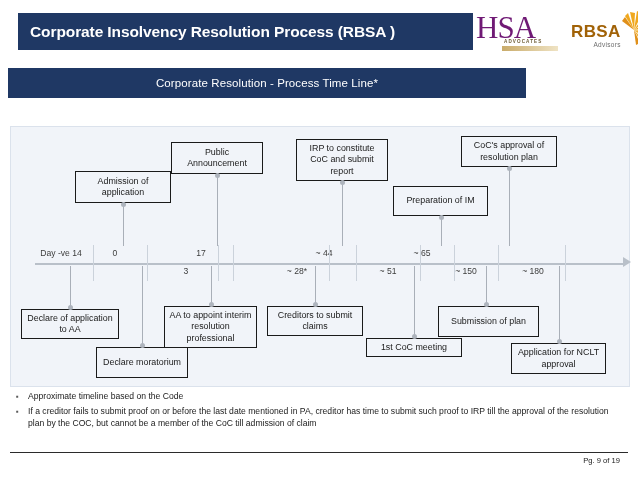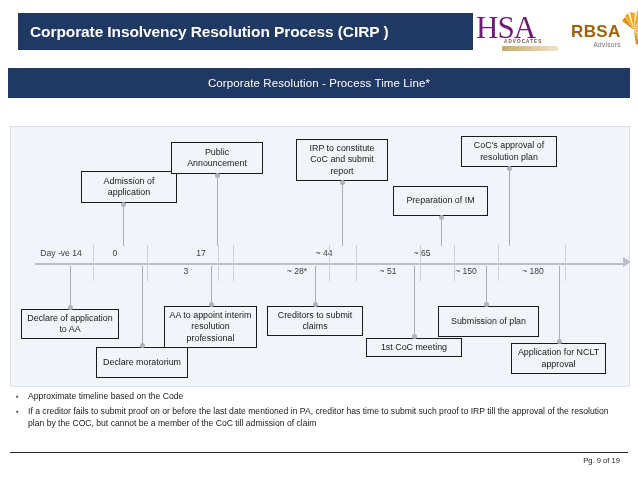--- a/index.html
+++ b/index.html
@@ -39,21 +39,21 @@
   .rbsa .rb{
     font-family:"Liberation Sans", sans-serif;font-size:17px;font-weight:bold;
     color:#a16207;letter-spacing:0.4px;line-height:17px;
   }
   .rbsa .ad{
     font-size:6.5px;color:#6d6d6d;text-align:right;margin-top:1px;letter-spacing:0.3px;
   }
   .sun{position:absolute;left:138px;top:0px;width:40px;height:40px;}
 
   .subtitle-bar{
-    position:absolute;left:8px;top:68px;width:622px;height:30px;
+    position:absolute;left:8px;top:68px;width:518px;height:30px;
     background:#1f3864;display:flex;align-items:center;justify-content:center;
   }
   .subtitle-bar .s{color:#ffffff;font-size:11.5px;letter-spacing:0.1px;}
 
   
   .panel{
     position:absolute;left:10px;top:126px;width:618px;height:259px;
     background:#f1f4f9;border:1px solid #dbe2ec;
   }
   .axis{
@@ -100,21 +100,21 @@
   .pg{
     position:absolute;right:18px;top:456px;font-size:7.6px;color:#1a1a1a;
   }
 </style>
 </head>
 <body>
 
 <div class="slide">
 
   <div class="title-bar">
-    <div class="t">Corporate Insolvency Resolution Process (CIRP )</div>
+    <div class="t">Corporate Insolvency Resolution Process (RBSA )</div>
   </div>
 
   <div class="logos">
     <div class="hsa">
       <div class="hs">HSA</div>
       <div class="bar"></div>
       <div class="adv">ADVOCATES</div>
     </div>
     <div class="rbsa">
       <div class="rb">RBSA</div>
@@ -161,21 +161,21 @@
         <div class="tlabel dn" style="left: 256px; width: 60px;">~ 28*</div>
         <div class="tick" style="left: 318px;"></div>
         <div class="tlabel dn" style="left: 347px; width: 60px;">~ 51</div>
         <div class="tick" style="left: 409px;"></div>
         <div class="tlabel dn" style="left: 425px; width: 60px;">~ 150</div>
         <div class="tick" style="left: 487px;"></div>
         <div class="tlabel dn" style="left: 492px; width: 60px;">~ 180</div>
         <div class="tick" style="left: 554px;"></div>
       </div>
     <div id="node-layer">
-        <div class="nbox" style="left: 64px; top: 44px; width: 96px; height: 32px; margin-left: 6px;">
+        <div class="nbox" style="left: 64px; top: 44px; width: 96px; height: 32px;">
           <span>Admission of application</span>
         </div>
         <div class="nline" style="left: 112px; top: 76px; height: 43px;"></div>
         <div class="ndot" style="left: 110.2px; top: 75px;"></div>
         <div class="nbox" style="left: 160px; top: 15px; width: 92px; height: 32px;">
           <span>Public Announcement</span>
         </div>
         <div class="nline" style="left: 206px; top: 47px; height: 72px;"></div>
         <div class="ndot" style="left: 204.2px; top: 46px;"></div>
         <div class="nbox" style="left: 285px; top: 12px; width: 92px; height: 42px;">

